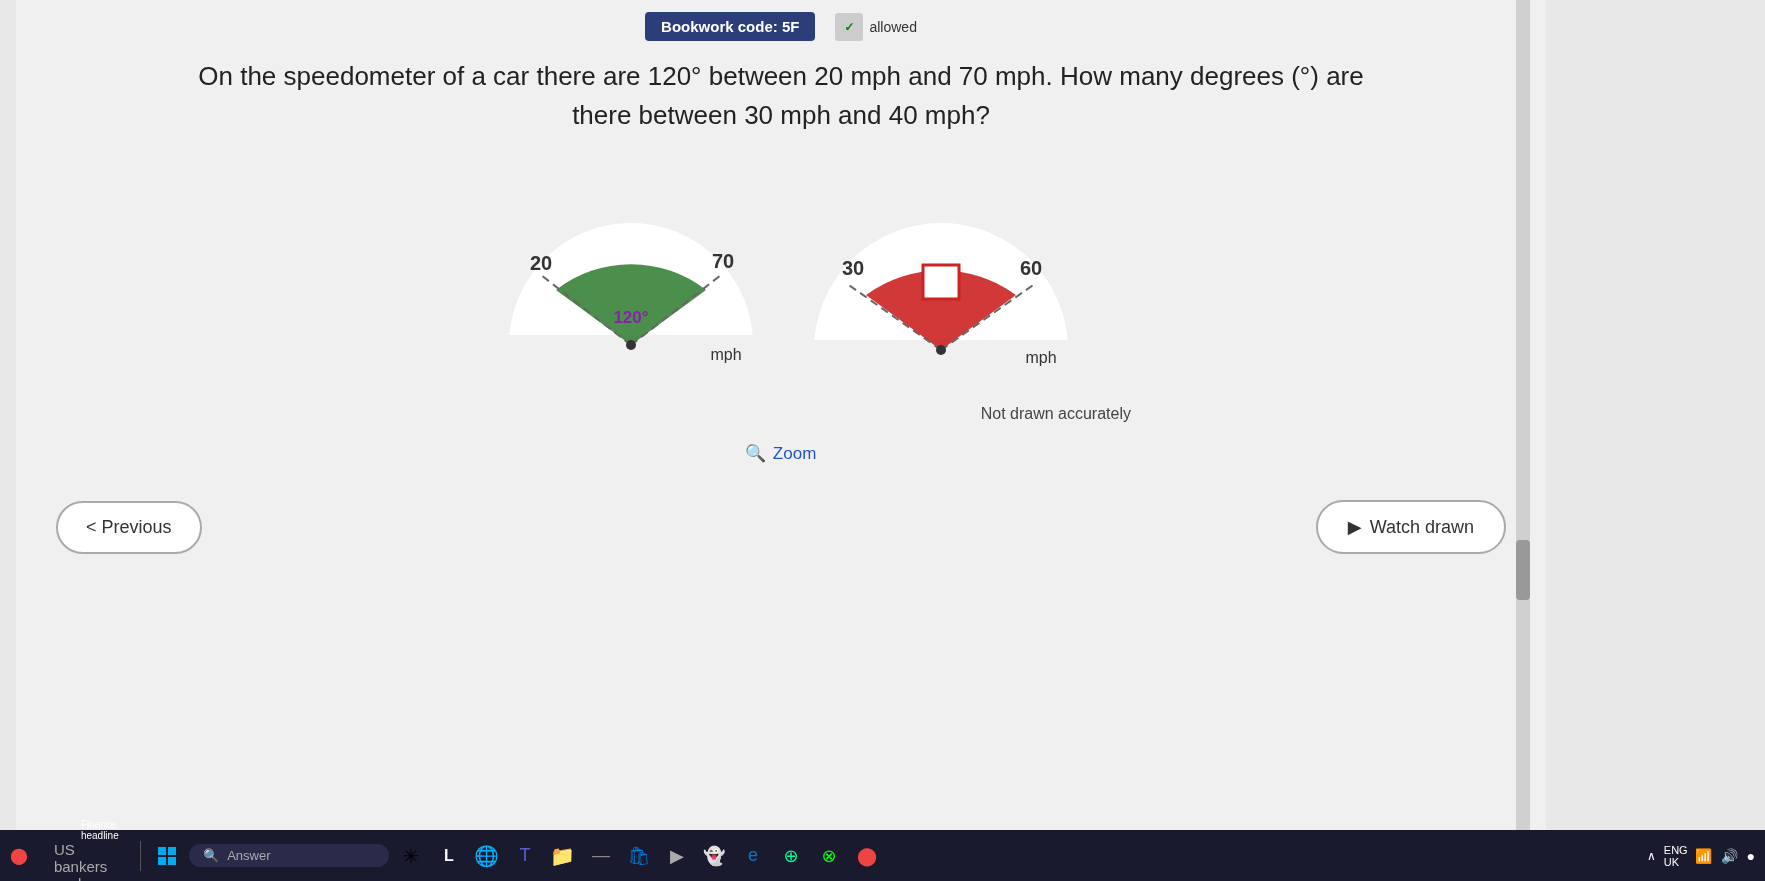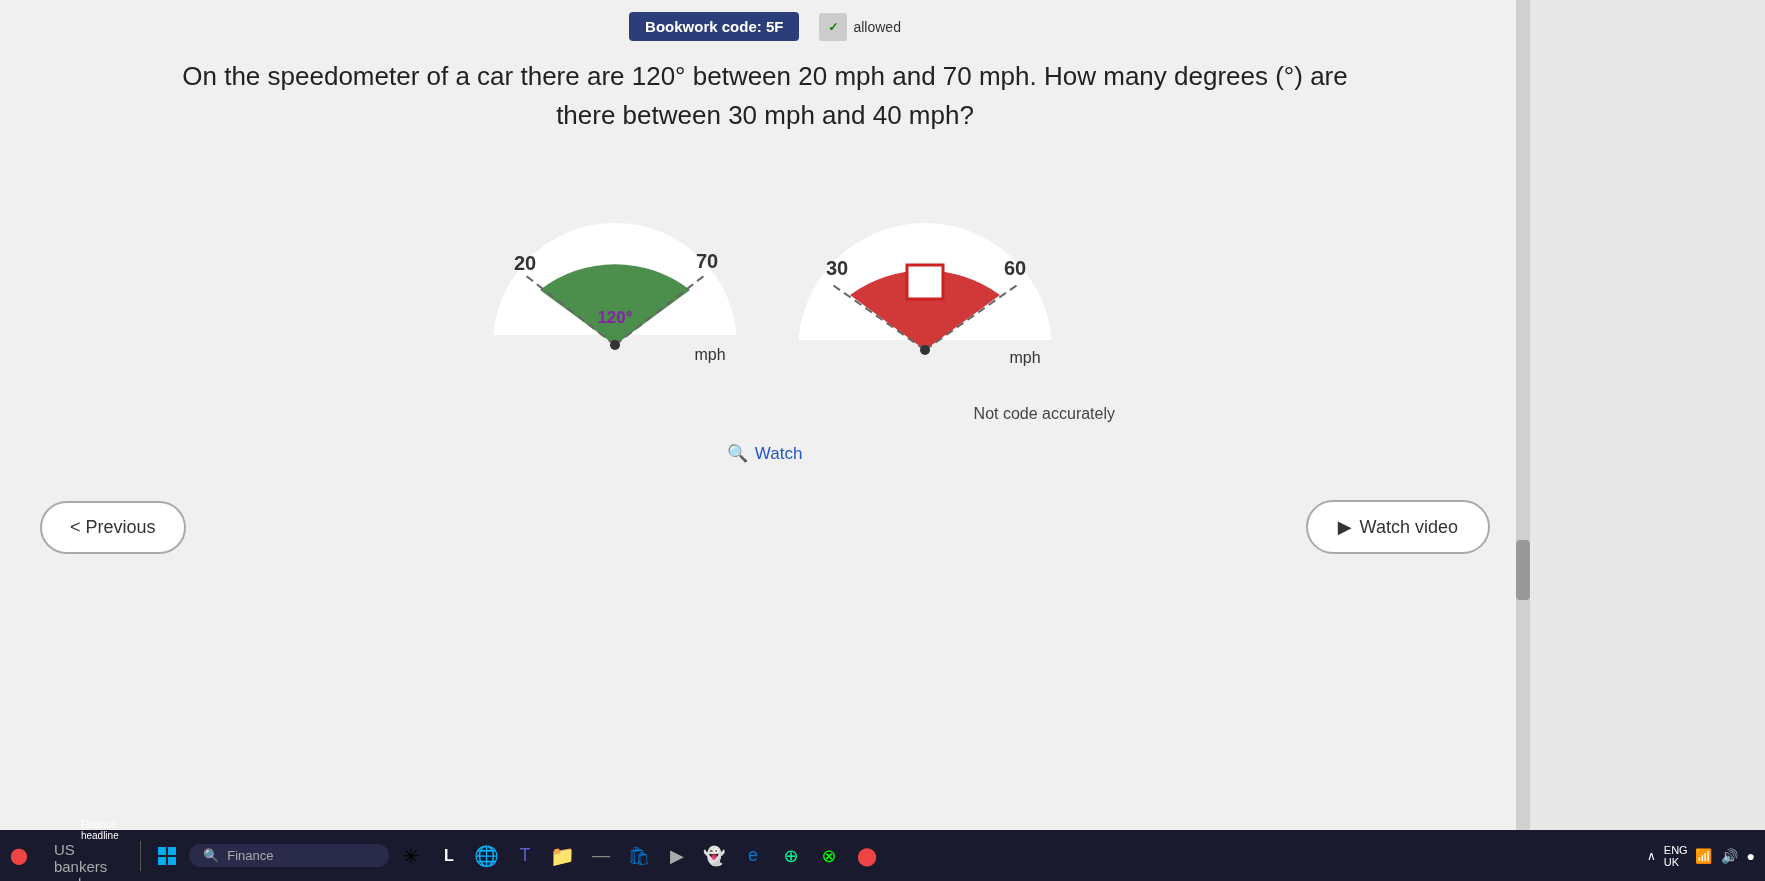--- a/index.html
+++ b/index.html
@@ -11,21 +11,21 @@
       overflow: hidden;
       position: relative;
     }
 
     .main-content {
       background: #f0f0f0;
       width: 1530px;
       height: 830px;
       position: absolute;
       top: 0;
-      left: 0;
+      left: 16px;
       display: flex;
       flex-direction: column;
       align-items: center;
     }
 
     .header-bar {
       width: 100%;
       display: flex;
       justify-content: center;
       align-items: center;
@@ -300,32 +300,32 @@
         <text x="72" y="100" font-size="20" fill="#333" font-weight="bold" text-anchor="middle">30</text>
         <text x="250" y="100" font-size="20" fill="#333" font-weight="bold" text-anchor="middle">60</text>
         <text x="260" y="188" font-size="16" fill="#333" text-anchor="middle">mph</text>
 
         <circle cx="160" cy="175" r="5" fill="#333"></circle>
       </svg>
     </div>
 
   </div>
 
-  <div class="not-drawn">Not code accurately</div>
+  <div class="not-drawn">Not drawn accurately</div>
 
   <div class="zoom-btn">
     <span>🔍</span>
-    <span>Watch</span>
+    <span>Zoom</span>
   </div>
 
   <div class="bottom-bar">
     <button class="prev-btn">&lt; Previous</button>
     <button class="watch-video-btn">
       <span>▶</span>
-      <span>Watch video</span>
+      <span>Watch drawn</span>
     </button>
   </div>
 
 </div>
 
 <div class="scrollbar" style="left:1516px;">
   <div class="scrollbar-thumb"></div>
 </div>
 
 <div class="taskbar">
@@ -344,21 +344,21 @@
     <svg width="18" height="18" viewBox="0 0 18 18">
       <rect x="0" y="0" width="8" height="8" fill="#00adef"></rect>
       <rect x="10" y="0" width="8" height="8" fill="#00adef"></rect>
       <rect x="0" y="10" width="8" height="8" fill="#00adef"></rect>
       <rect x="10" y="10" width="8" height="8" fill="#00adef"></rect>
     </svg>
   </div>
 
   <div class="taskbar-search">
     <span style="color:#aaa;">🔍</span>
-    <span>Finance</span>
+    <span>Answer</span>
   </div>
 
   <div class="taskbar-icon" style="font-size:20px;">✳</div>
   <div class="taskbar-icon" style="color:white;font-weight:bold;font-size:16px;">L</div>
   <div class="taskbar-icon" style="font-size:20px;">🌐</div>
   <div class="taskbar-icon" style="font-size:18px;color:#5b5fc7;">T</div>
   <div class="taskbar-icon" style="font-size:20px;">📁</div>
   <div class="taskbar-icon" style="font-size:18px;color:#888;">—</div>
   <div class="taskbar-icon" style="font-size:18px;color:#0078d4;">🛍</div>
   <div class="taskbar-icon" style="font-size:18px;color:#aaa;">▶</div>

